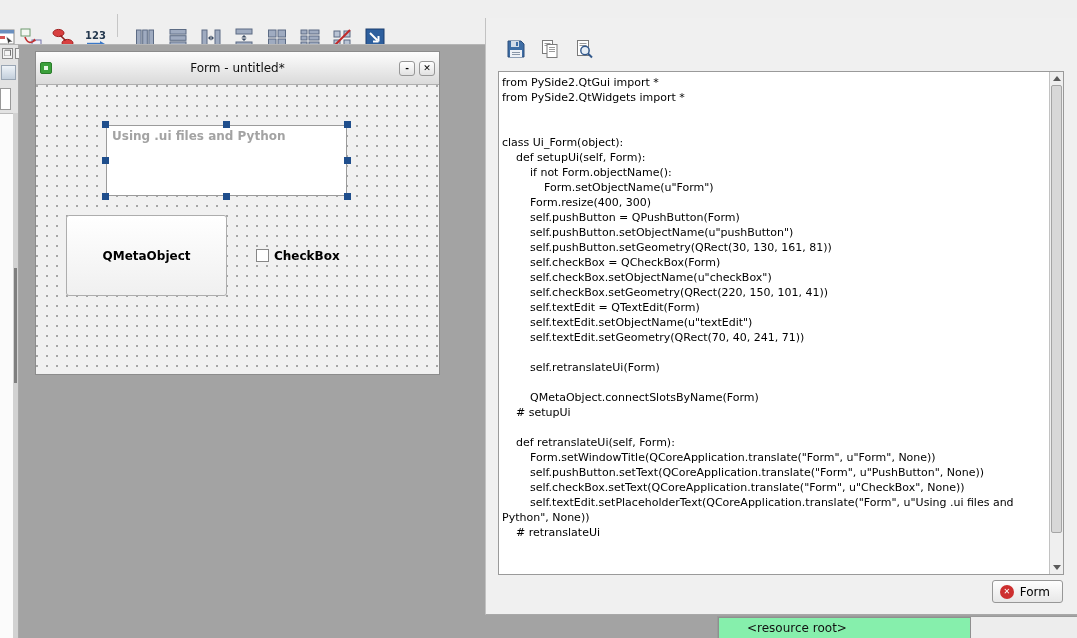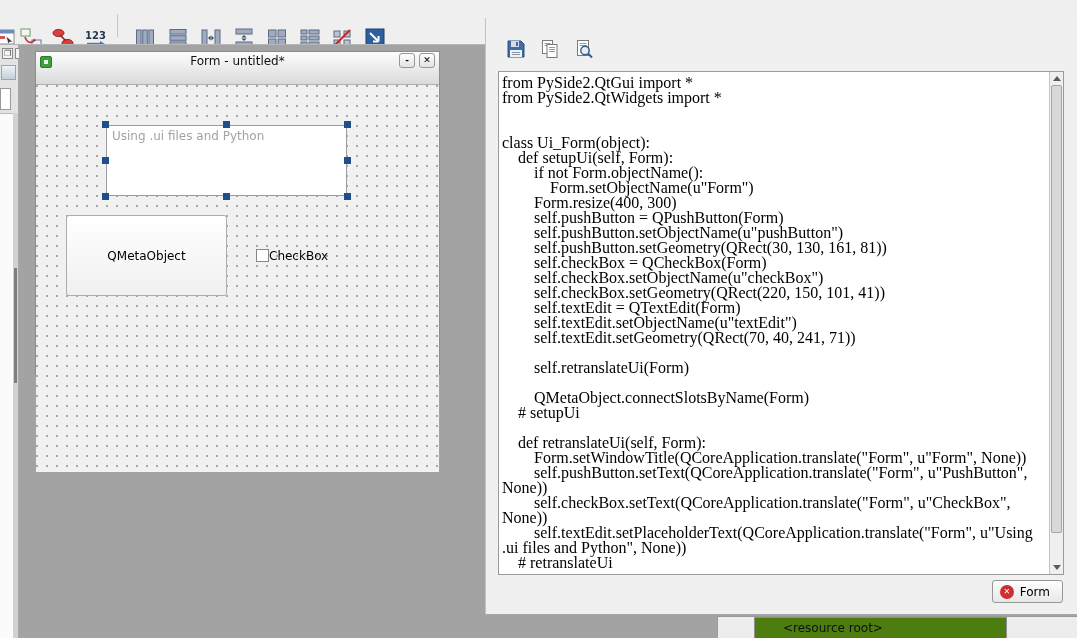--- a/index.html
+++ b/index.html
@@ -24,56 +24,56 @@
   .dock-filter { position:absolute; left:0; top:43px; width:11px; height:22px; background:#fff; border:1px solid #9a9a9a; }
   .dock-list { position:absolute; left:0; top:68px; width:13px; bottom:0; background:#fbfbfb; border-top:1px solid #bbb; }
   .dock-scroll { position:absolute; left:13px; top:68px; width:5px; bottom:0; background:#d2d2d2; }
   .dock-thumb { position:absolute; left:1px; width:3px; top:155px; height:115px; background:#7f7f7f; }
 
   
   .workspace { position:absolute; left:19px; top:44px; width:1058px; height:594px; background:#a3a3a3; border-top:1px solid #b5b5b5; }
 
   
   .form-window { position:absolute; left:16px; top:6px; width:405px; height:324px; background:#f0f0f0; border:1px solid #8c8c8c; }
-  .fw-titlebar { position:relative; height:21px; background:linear-gradient(#fdfdfd,#dadada); border-bottom:1px solid #aeaeae; display:flex; align-items:flex-end; padding:16px 4px; }
+  .fw-titlebar { position:relative; height:21px; background:linear-gradient(#fdfdfd,#dadada); border-bottom:1px solid #aeaeae; display:flex; align-items:center; padding:16px 4px; }
   .fw-icon { width:12px; height:12px; background:#3ba03b; border:1px solid #2a7c2a; border-radius:2px; position:relative; z-index:1; }
   .fw-icon::after { content:""; position:absolute; inset:3px; background:#e6f6e6; }
   .fw-title { position:absolute; left:0; right:0; text-align:center; font-size:12px; color:#111; }
   .fw-btns { margin-left:auto; display:flex; gap:4px; z-index:1; }
   .fw-btn { width:16px; height:15px; border:1px solid #979797; border-radius:3px; background:linear-gradient(#ffffff,#e2e2e2); font-size:9px; line-height:13px; text-align:center; color:#000; font-weight:bold; cursor:default; }
-  .fw-body { position:relative; width:403px; height:387px; background-color:#f1f1f1; background-image:radial-gradient(#a6a6a6 1px, transparent 1.1px); background-size:10px 10px; background-position:6px 6px; overflow:visible; }
+  .fw-body { position:relative; width:403px; height:288px; background-color:#f1f1f1; background-image:radial-gradient(#a6a6a6 1px, transparent 1.1px); background-size:10px 10px; background-position:6px 6px; overflow:visible;font-weight:bold; }
 
   .te { position:absolute; left:70px; top:40px; width:241px; height:71px; background:#fff; border:1px solid #9b9b9b; padding:3px 5px; color:#a3a3a3; font-size:12px; }
   .handle { position:absolute; width:7px; height:7px; background:#1f4e8c; }
   .h-tl{left:-5px;top:-5px;} .h-tc{left:50%;margin-left:-4px;top:-5px;} .h-tr{right:-5px;top:-5px;}
   .h-ml{left:-5px;top:50%;margin-top:-4px;} .h-mr{right:-5px;top:50%;margin-top:-4px;}
   .h-bl{left:-5px;bottom:-5px;} .h-bc{left:50%;margin-left:-4px;bottom:-5px;} .h-br{right:-5px;bottom:-5px;}
 
   .pb { position:absolute; left:30px; top:130px; width:161px; height:81px; background:linear-gradient(#ffffff,#f0f0f0); border:1px solid #adadad; border-radius:3px; display:flex; align-items:center; justify-content:center; font-size:12px; }
-  .cb { position:absolute; left:220px; top:150px; width:101px; height:41px; display:flex; align-items:center; }
+  .cb { position:absolute; left:220px; top:150px; width:101px; height:41px; display:flex; align-items:center; gap:5px; }
   .cb-box { width:13px; height:13px; background:#fff; border:1px solid #878787; flex:0 0 auto; }
 
   
   .code-dialog { position:absolute; left:485px; top:18px; right:0; height:597px; background:#f0f0f0; border-left:1px solid #c2c2c2; border-bottom:1px solid #a8a8a8; z-index:5; }
   .cd-toolbar { position:absolute; left:18px; top:19px; display:flex; gap:10px; }
   .cd-tbtn { width:24px; height:24px; display:flex; align-items:center; justify-content:center; border-radius:3px; }
   .cd-codebox { position:absolute; left:12px; top:53px; width:566px; height:504px; background:#fff; border:1px solid #9a9a9a; }
-  .cd-code { position:absolute; left:0; top:0; right:14px; bottom:0; padding:3px 2px 3px 3px; font-size:16px; line-height:15px; white-space:pre-wrap; overflow:hidden; color:#000;font-family:Liberation Serif, serif; }
+  .cd-code { position:absolute; left:0; top:0; right:14px; bottom:0; padding:3px 2px 3px 3px; font-size:11px; line-height:15px; white-space:pre-wrap; overflow:hidden; color:#000; }
   .cd-scroll { position:absolute; right:0; top:0; bottom:0; width:14px; background:#efefef; border-left:1px solid #c2c2c2; }
   .scroll-btn { position:absolute; left:0; width:13px; height:13px; display:flex; align-items:center; justify-content:center; }
   .sb-up { top:0; } .sb-down { bottom:0; }
   .tri-up { width:0; height:0; border-left:4px solid transparent; border-right:4px solid transparent; border-bottom:5px solid #5a5a5a; }
   .tri-down { width:0; height:0; border-left:4px solid transparent; border-right:4px solid transparent; border-top:5px solid #5a5a5a; }
   .cd-thumb { position:absolute; left:1px; right:1px; top:13px; height:448px; background:#d8d8d8; border:1px solid #a5a5a5; border-radius:2px; }
   .close-btn { position:absolute; right:14px; bottom:11px; height:23px; display:flex; align-items:center; gap:6px; padding:0 12px 0 7px; border:1px solid #979797; border-radius:3px; background:linear-gradient(#fefefe,#e7e7e7); font-size:12px; cursor:default; }
   .close-x { width:14px; height:14px; border-radius:50%; background:#cd2f2f; color:#fff; font-size:8px; line-height:14px; text-align:center; font-weight:bold; }
 
   
   .resource-panel { position:absolute; left:717px; top:616px; width:360px; height:22px; background:#ededed; border-top:1px solid #9a9a9a; border-left:1px solid #9a9a9a; z-index:6; }
-  .rp-box { position:absolute; left:0; top:0; width:253px; height:22px; background:#4d7c0f; border:1px solid #8f8f8f;margin-left:36px; }
+  .rp-box { position:absolute; left:0; top:0; width:253px; height:22px; background:#86efac; border:1px solid #8f8f8f; }
   .rp-label { position:absolute; left:28px; top:3px; font-size:12px; color:#111; white-space:nowrap; }
 
   svg { display:block; }
 </style>
 </head>
 <body>
 
 <div class="app">
 
 

